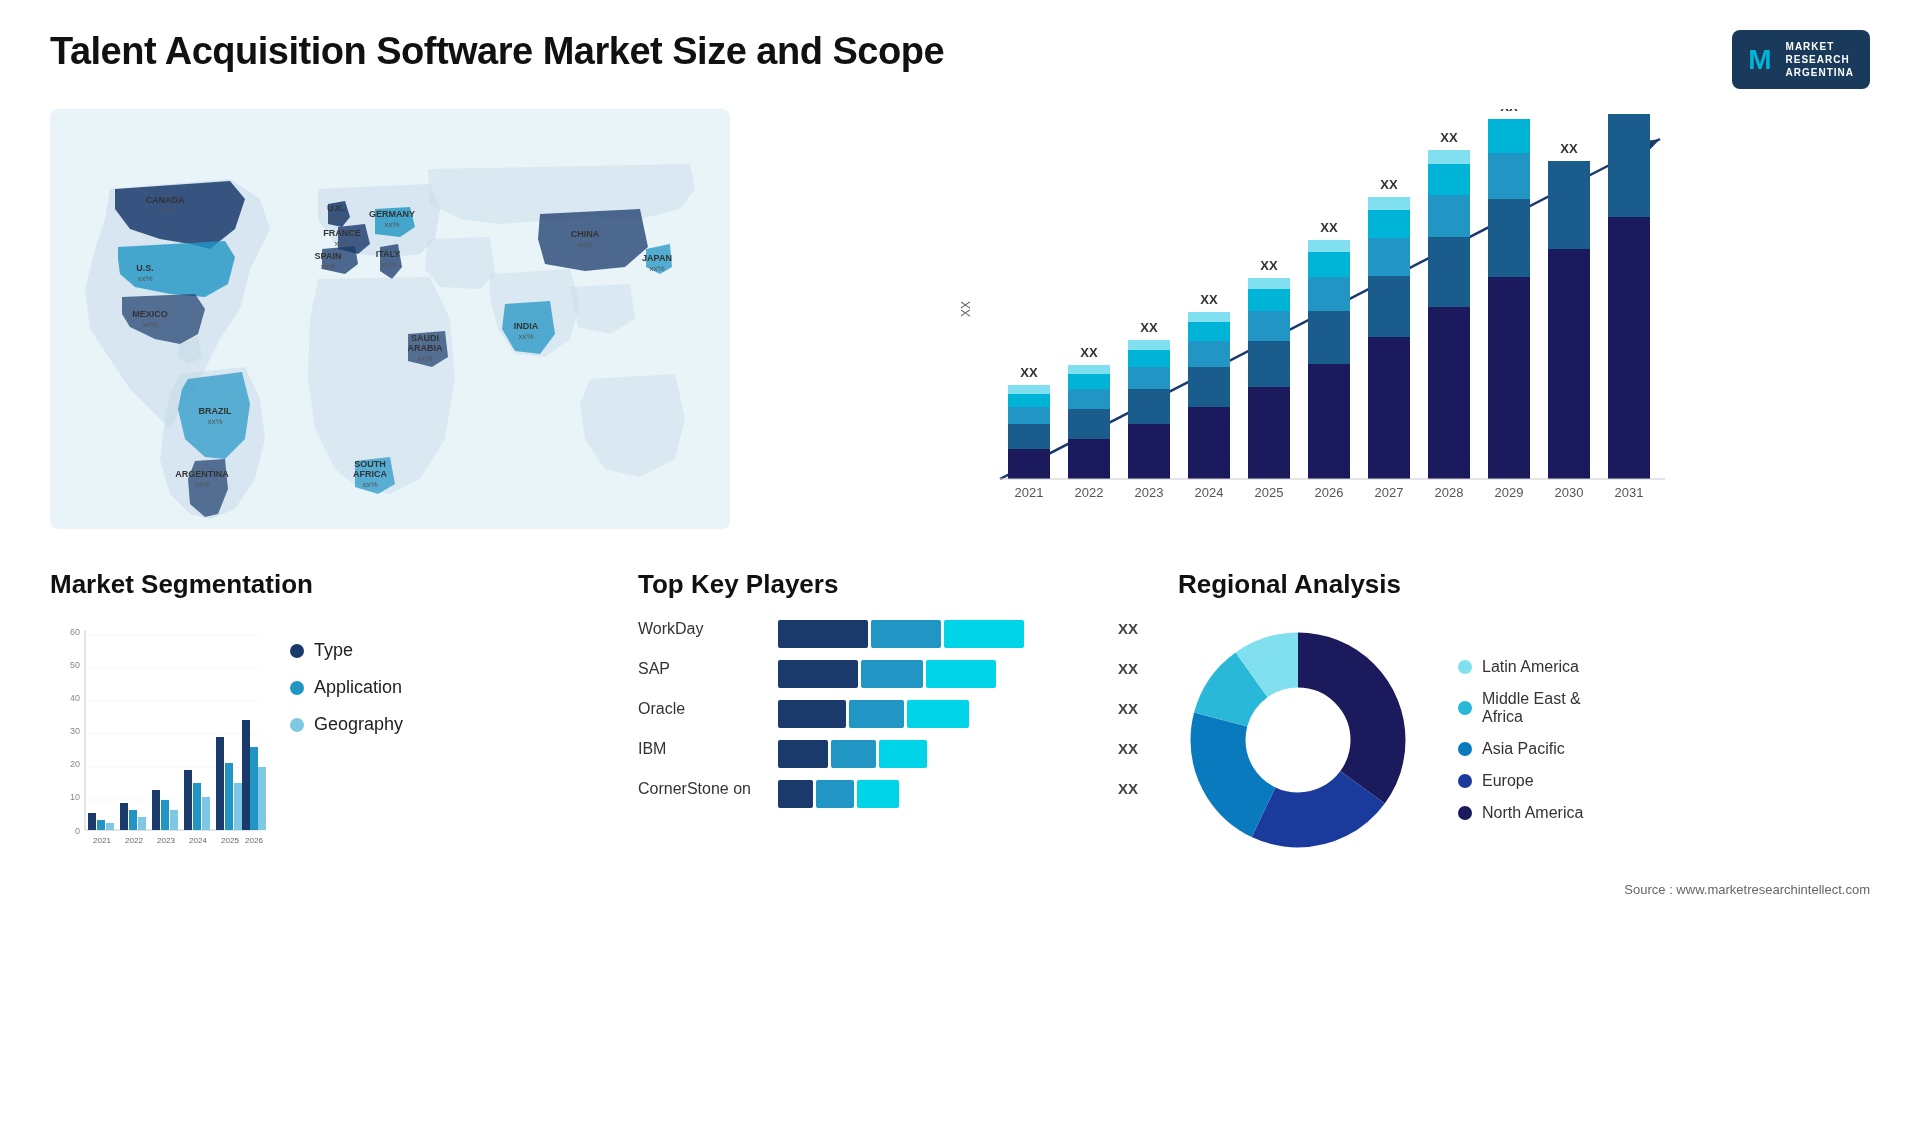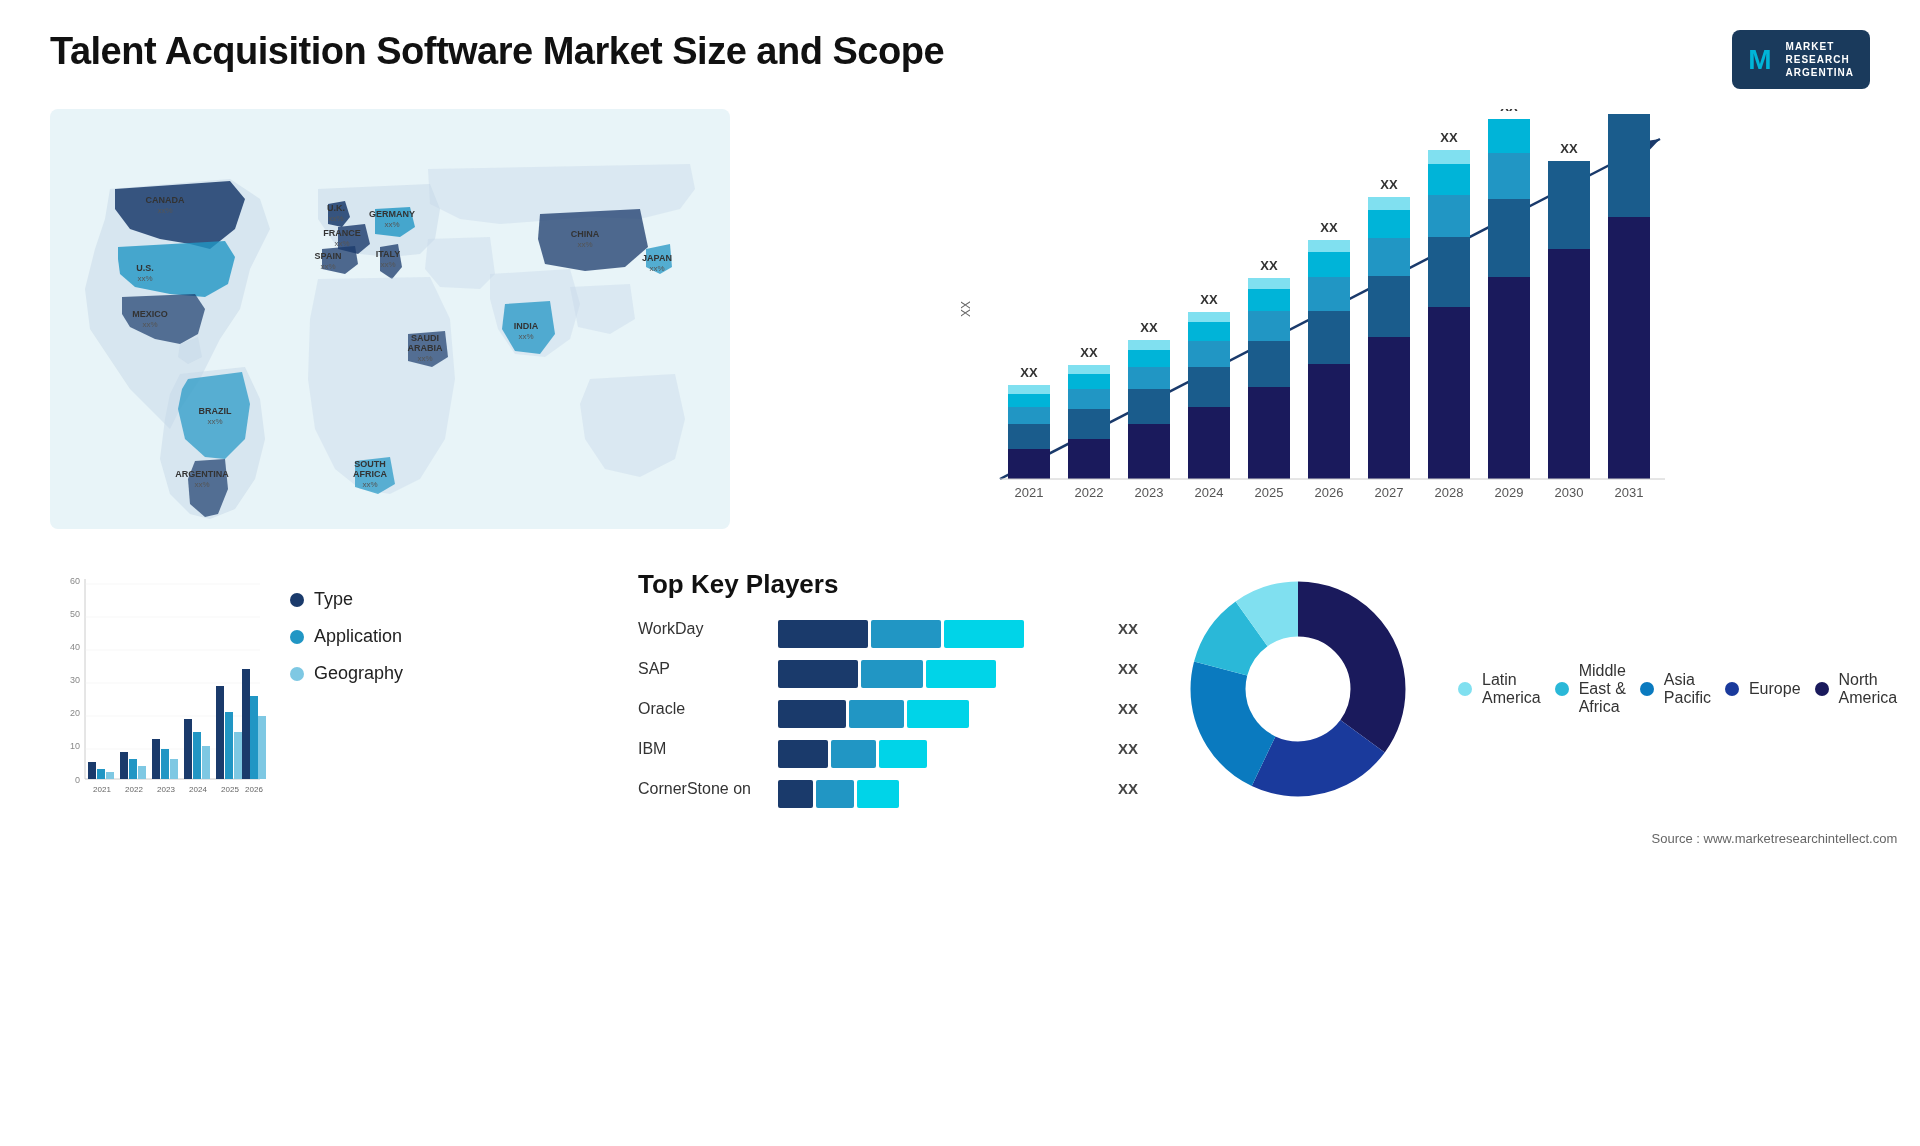--- a/index.html
+++ b/index.html
@@ -156,21 +156,21 @@
       align-items: center;
       gap: 40px;
     }
     .donut-container {
       width: 240px;
       height: 240px;
       flex-shrink: 0;
     }
     .regional-legend {
       display: flex;
-      flex-direction: row;
+      flex-direction: column;
       gap: 14px;
     }
     .reg-legend-item {
       display: flex;
       align-items: center;
       gap: 10px;
       font-size: 16px;
       color: #333;
     }
     .reg-dot {
@@ -413,20 +413,21 @@
       <text x="569" y="388" font-size="13" fill="#555" text-anchor="middle">2029</text>
       <text x="629" y="388" font-size="13" fill="#555" text-anchor="middle">2030</text>
       <text x="689" y="388" font-size="13" fill="#555" text-anchor="middle">2031</text>
     </svg>
   </div>
 </div>
 
 <div class="bottom-section">
 
   <div class="segmentation-area">
+    <h2 class="section-title">Market Segmentation</h2>
     <div class="seg-content">
       <div class="seg-chart">
         <svg viewBox="0 0 220 240" width="220" height="240">
 
           <line x1="35" y1="10" x2="35" y2="210" stroke="#ccc" stroke-width="1"></line>
           <line x1="35" y1="210" x2="210" y2="210" stroke="#ccc" stroke-width="1"></line>
 
           <text x="30" y="214" font-size="9" fill="#888" text-anchor="end">0</text>
           <text x="30" y="180" font-size="9" fill="#888" text-anchor="end">10</text>
           <text x="30" y="147" font-size="9" fill="#888" text-anchor="end">20</text>
@@ -540,20 +541,21 @@
           <div class="player-bar-segment" style="width:35px;background:#1a3a6b;"></div>
           <div class="player-bar-segment" style="width:38px;background:#2196c4;"></div>
           <div class="player-bar-segment" style="width:42px;background:#00d4e8;"></div>
         </div>
         <span class="player-xx">XX</span>
       </div>
     </div>
   </div>
 
   <div class="regional-area">
+    <h2 class="section-title">Regional Analysis</h2>
     <div class="regional-content">
       <div class="donut-container">
         <svg viewBox="0 0 240 240" width="240" height="240">
 
           <circle cx="120" cy="120" r="80" fill="none" stroke="#1a1a5c" stroke-width="55" stroke-dasharray="175.93 326.72" stroke-dashoffset="0" transform="rotate(-90 120 120)"></circle>
 
           <circle cx="120" cy="120" r="80" fill="none" stroke="#1a3a9c" stroke-width="55" stroke-dasharray="110.58 392.07" stroke-dashoffset="-175.93" transform="rotate(-90 120 120)"></circle>
 
           <circle cx="120" cy="120" r="80" fill="none" stroke="#0a7abf" stroke-width="55" stroke-dasharray="110.58 392.07" stroke-dashoffset="-286.51" transform="rotate(-90 120 120)"></circle>
 

